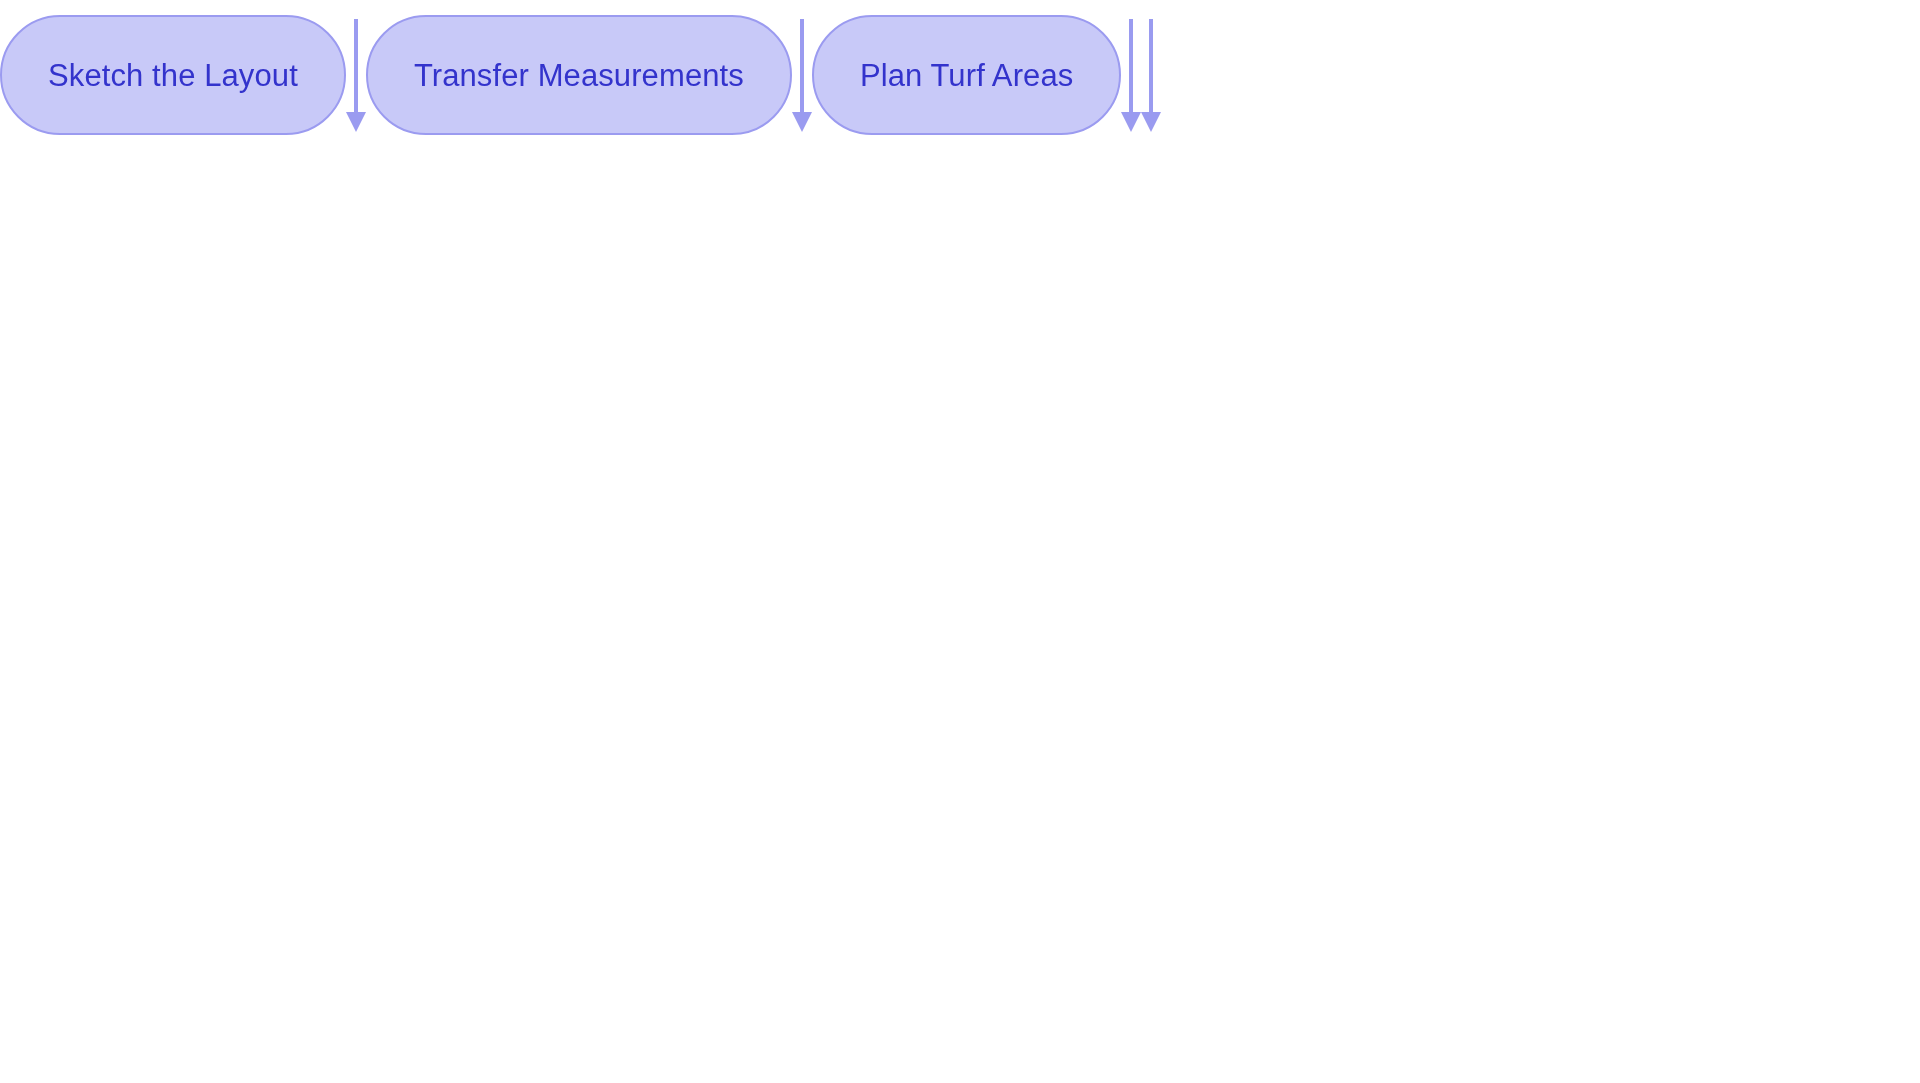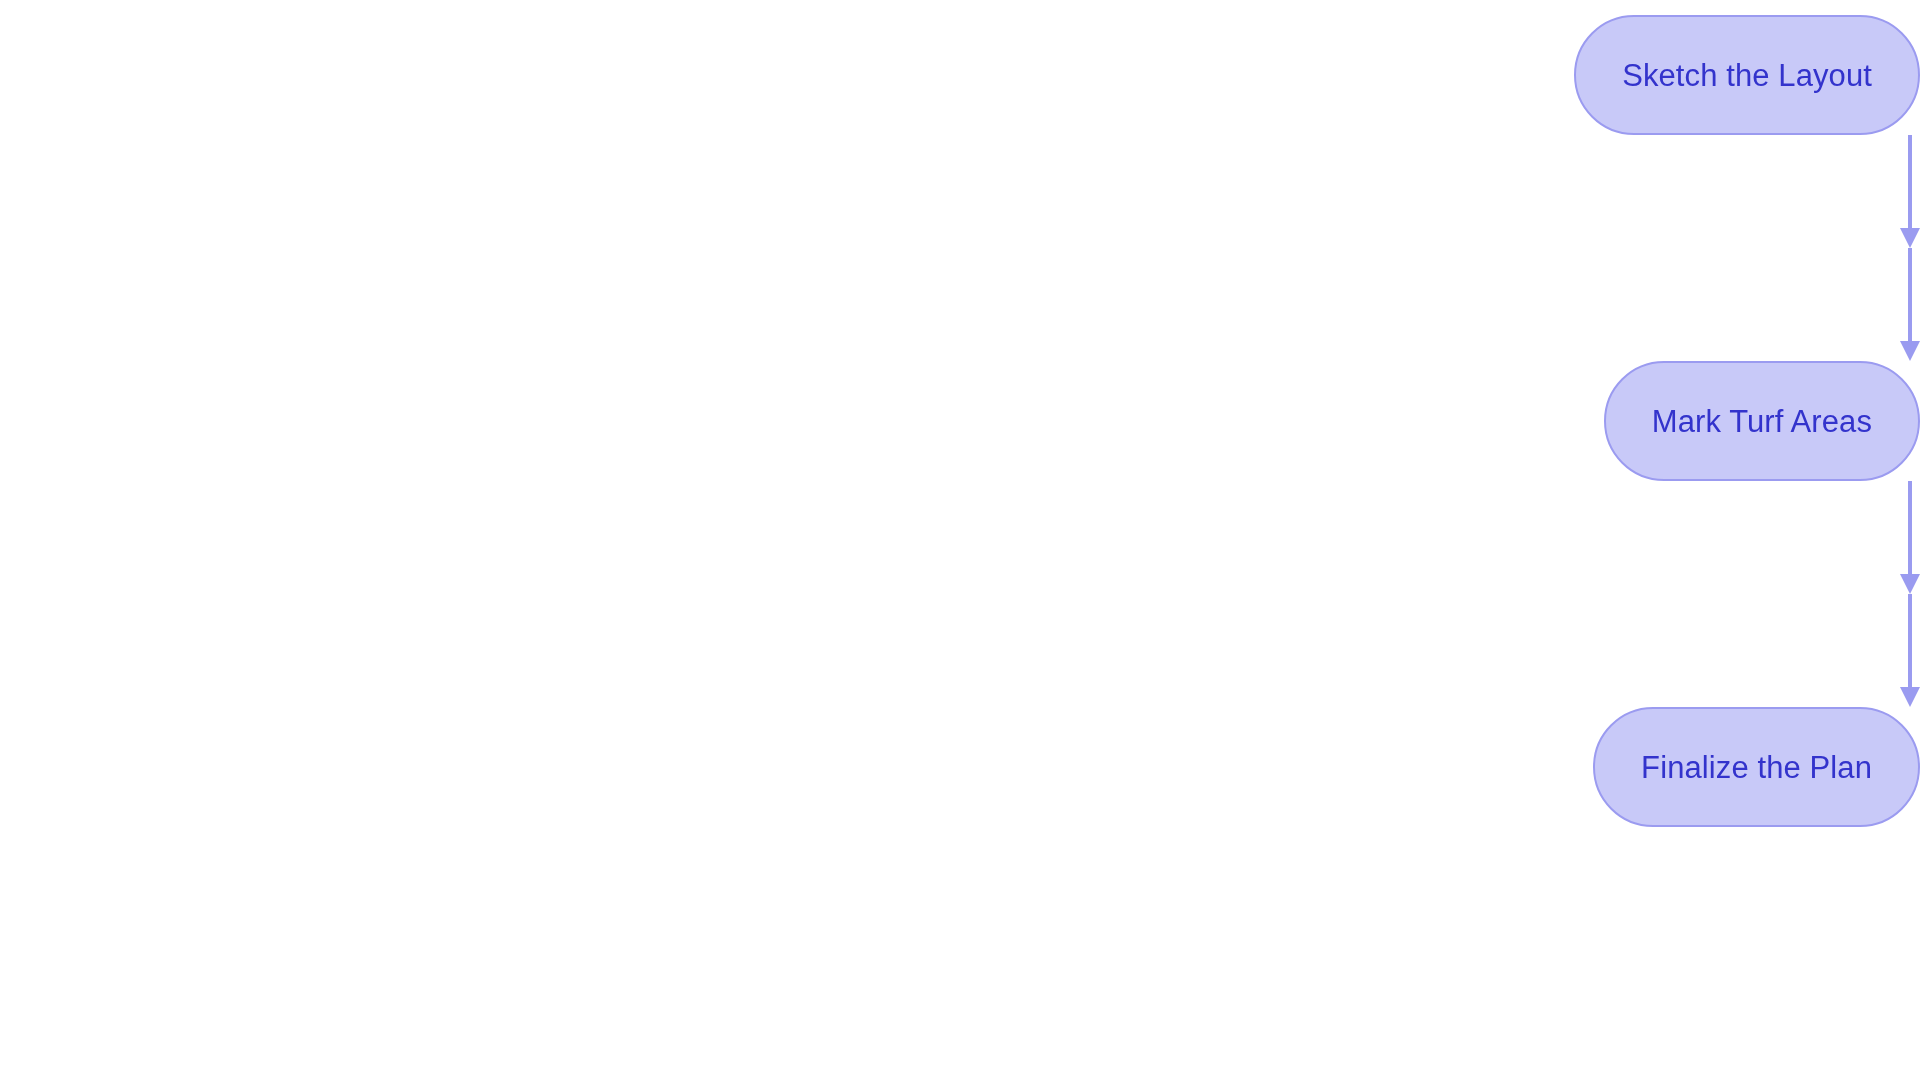--- a/index.html
+++ b/index.html
@@ -21,22 +21,22 @@
     height: 1083px;
     background: #ffffff;
   }
 
   .flow-column {
     position: absolute;
     left: 0;
     top: 15px;
     width: 1920px;
     display: flex;
-    flex-direction: column;
-    align-items: flex-end;
+    flex-direction: row;
+    align-items: center;
   }
 
   .node {
     box-sizing: border-box;
     height: 120px;
     background: #c8c9f8;
     border: 2px solid #9b9bf0;
     border-radius: 60px;
     display: flex;
     align-items: center;
@@ -91,39 +91,39 @@
 
     <div class="node">
       <span class="node-label">Sketch the Layout</span>
     </div>
 
     <div class="connector">
       <div class="connector-stem"></div>
       <div class="connector-head"></div>
     </div>
 
+    <div class="node">
+      <span class="node-label">Transfer Measurements</span>
+    </div>
 
     <div class="connector">
       <div class="connector-stem"></div>
       <div class="connector-head"></div>
     </div>
 
     <div class="node">
-      <span class="node-label">Mark Turf Areas</span>
+      <span class="node-label">Plan Turf Areas</span>
     </div>
 
     <div class="connector">
       <div class="connector-stem"></div>
       <div class="connector-head"></div>
     </div>
 
 
     <div class="connector">
       <div class="connector-stem"></div>
       <div class="connector-head"></div>
     </div>
 
-    <div class="node">
-      <span class="node-label">Finalize the Plan</span>
-    </div>
 
   </div>
 </div>
 
 </body></html>

